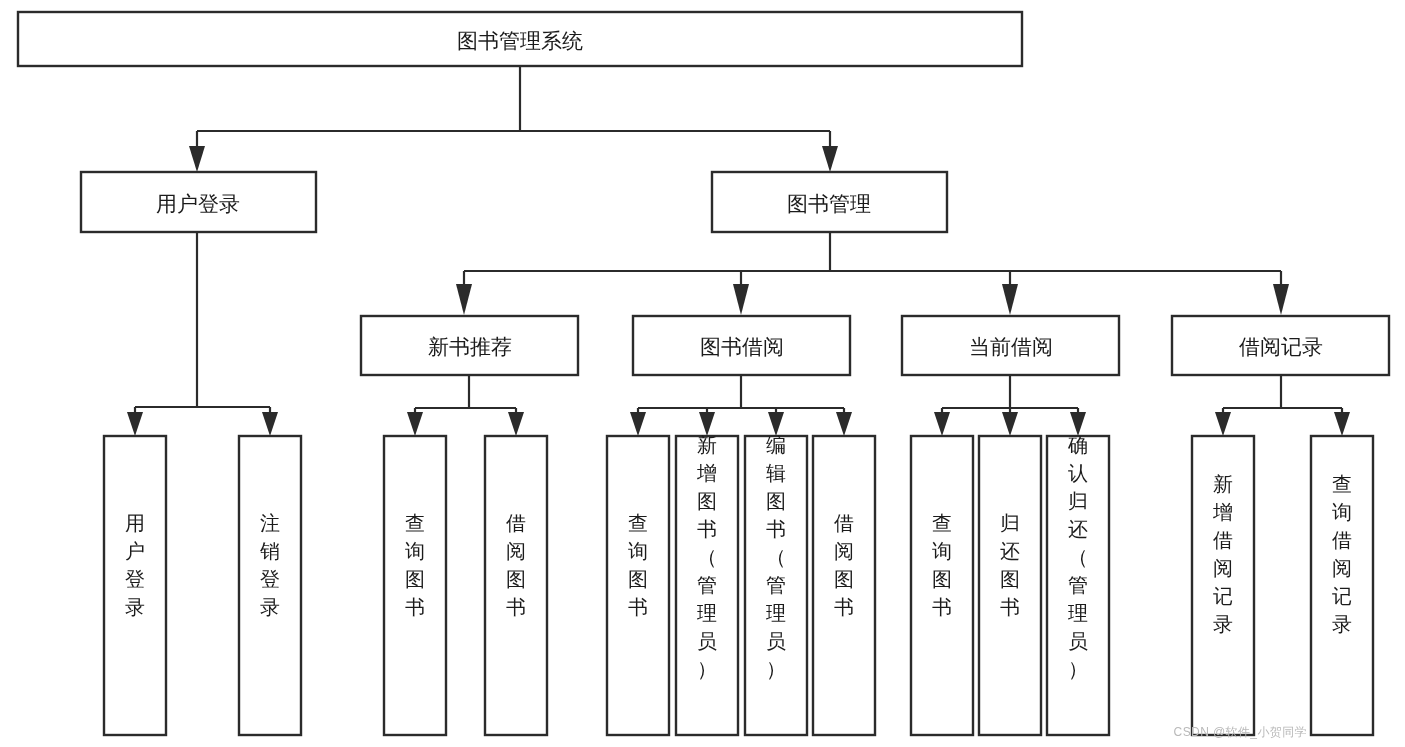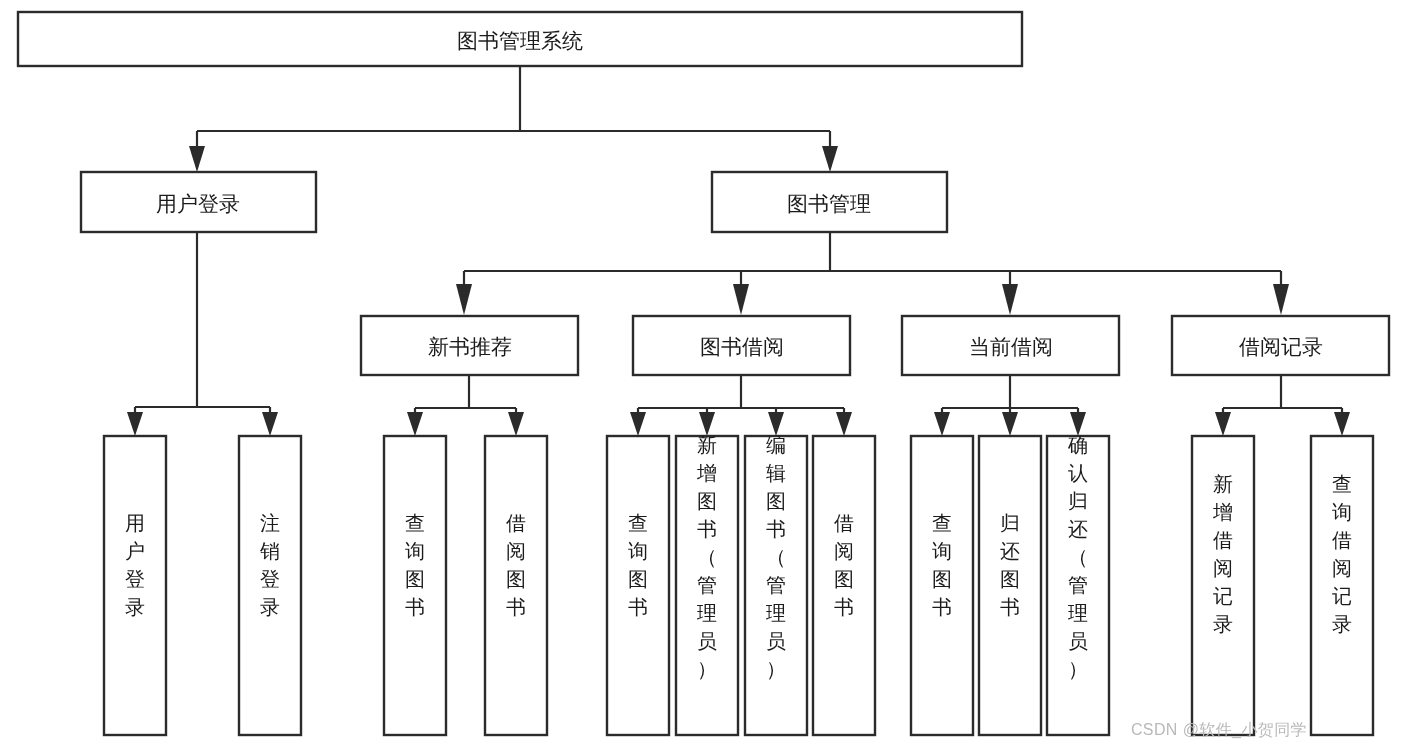--- a/index.html
+++ b/index.html
@@ -51,21 +51,21 @@
     font-family: "Liberation Sans", "DejaVu Sans", sans-serif;
     font-size: 20px;
     fill: #1b1b1b;
     text-anchor: middle;
   }
   .watermark {
     position: absolute;
     right: 8px;
     bottom: 6px;
     font-family: "Liberation Sans", "DejaVu Sans", sans-serif;
-    font-size: 16px;
+    font-size: 12px;
     color: #b9b9b9;
     letter-spacing: 0.4px;
     white-space: nowrap;
     user-select: none;
   }
 </style>
 </head>
 <body>
 
 <div id="diagram-root">

